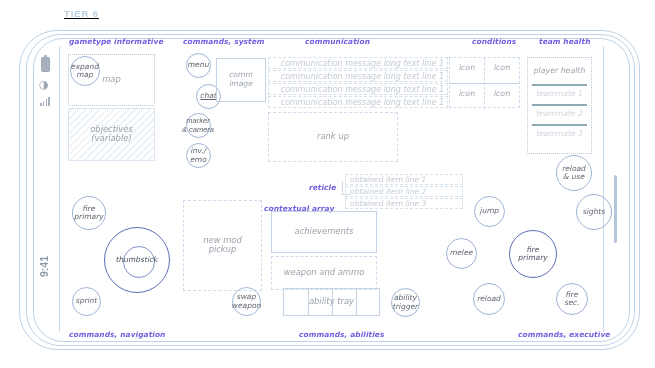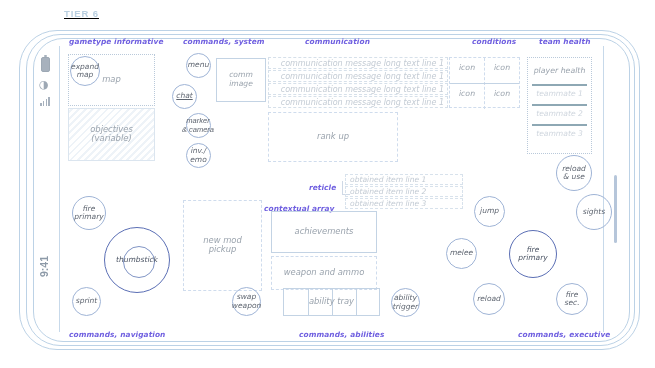--- a/index.html
+++ b/index.html
@@ -166,21 +166,21 @@
 <div class="box hatch" style="left:68px;top:108px;width:87px;height:53px;">
   <div class="lbl">
     <span>objectives</span><br>
     <span>(variable)</span>
   </div>
 </div>
 
 <div class="circ" style="left:186px;top:53px;width:25px;height:25px;">
   <span class="t">menu</span>
 </div>
-<div class="circ" style="left:172px;top:84px;width:25px;height:25px;text-decoration:underline;">
+<div class="circ" style="left:196px;top:84px;width:25px;height:25px;text-decoration:underline;">
   <span class="t">chat</span>
 </div>
 <div class="circ" style="left:186px;top:113px;width:25px;height:25px;"></div>
 <div style="position:absolute;left:162px;top:117px;width:72px;text-align:center;font-style:italic;font-size:7.5px;color:#5e6570;font-family:Liberation Sans, sans-serif;line-height:1.15;">
   <span>marker</span><br>
   <span>&amp; camera</span>
 </div>
 <div class="circ" style="left:186px;top:143px;width:25px;height:25px;">
   <span class="t">
     <span>inv./</span><br>

